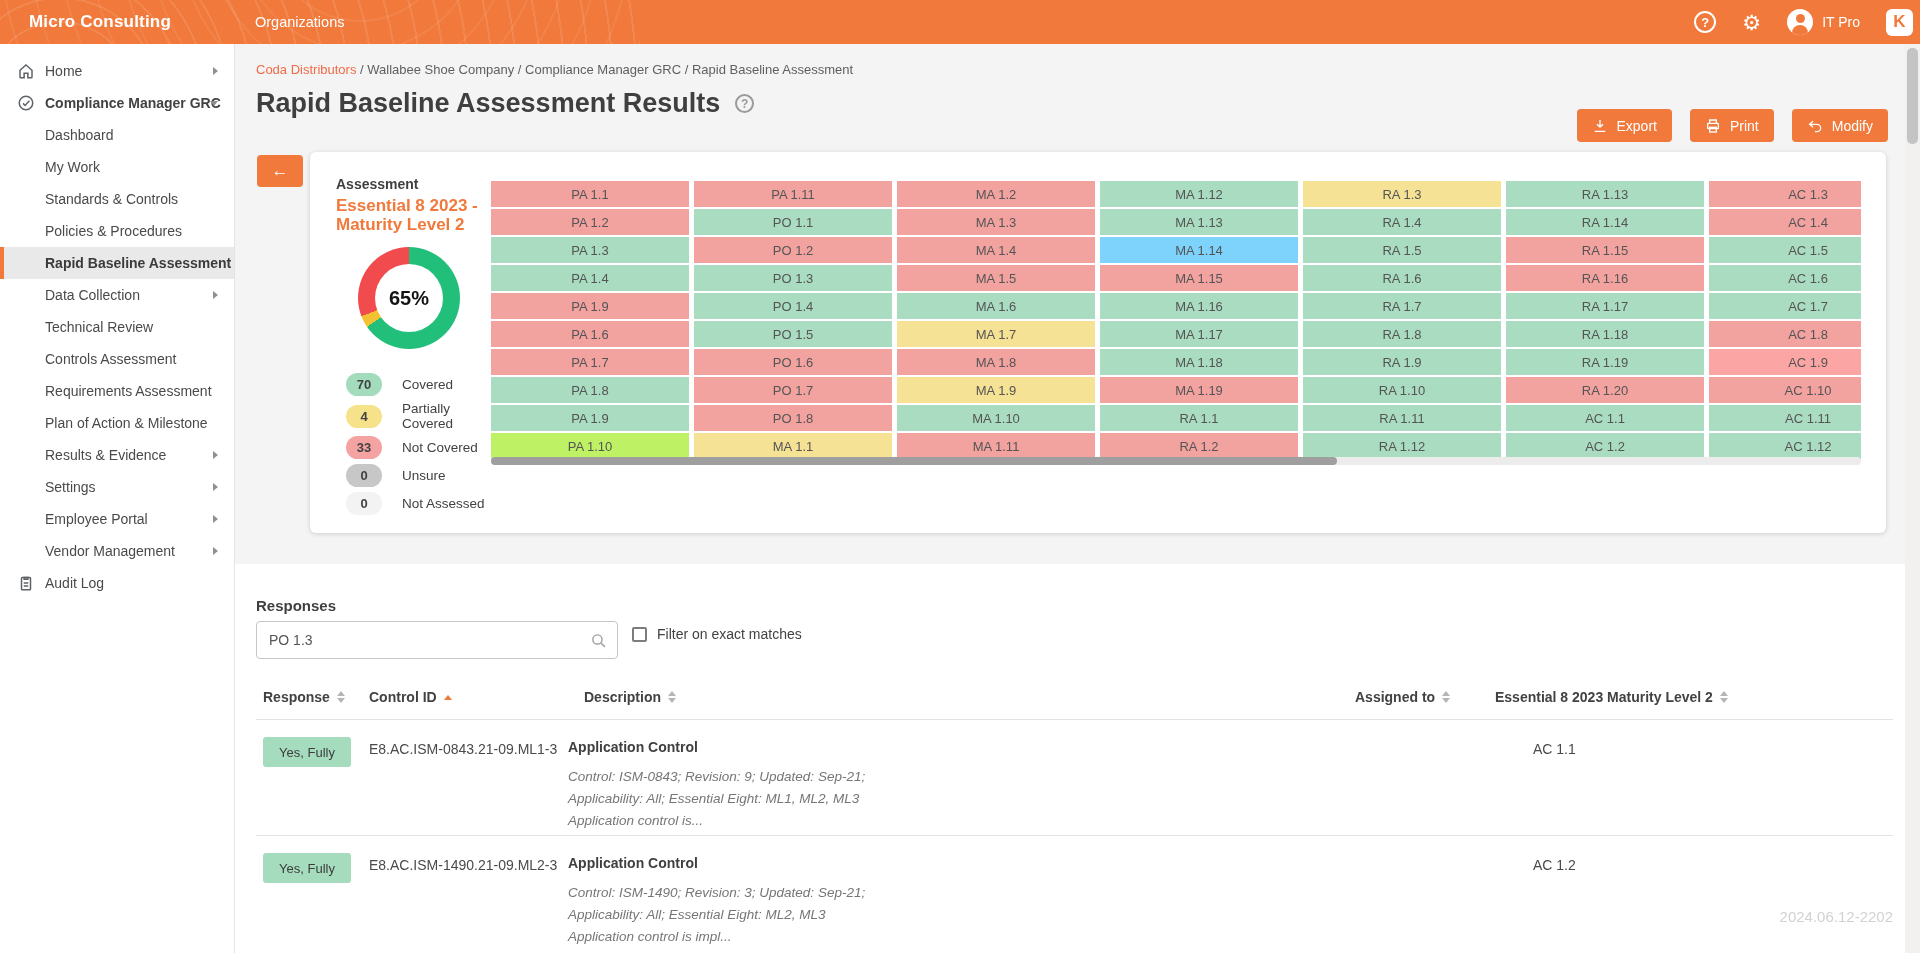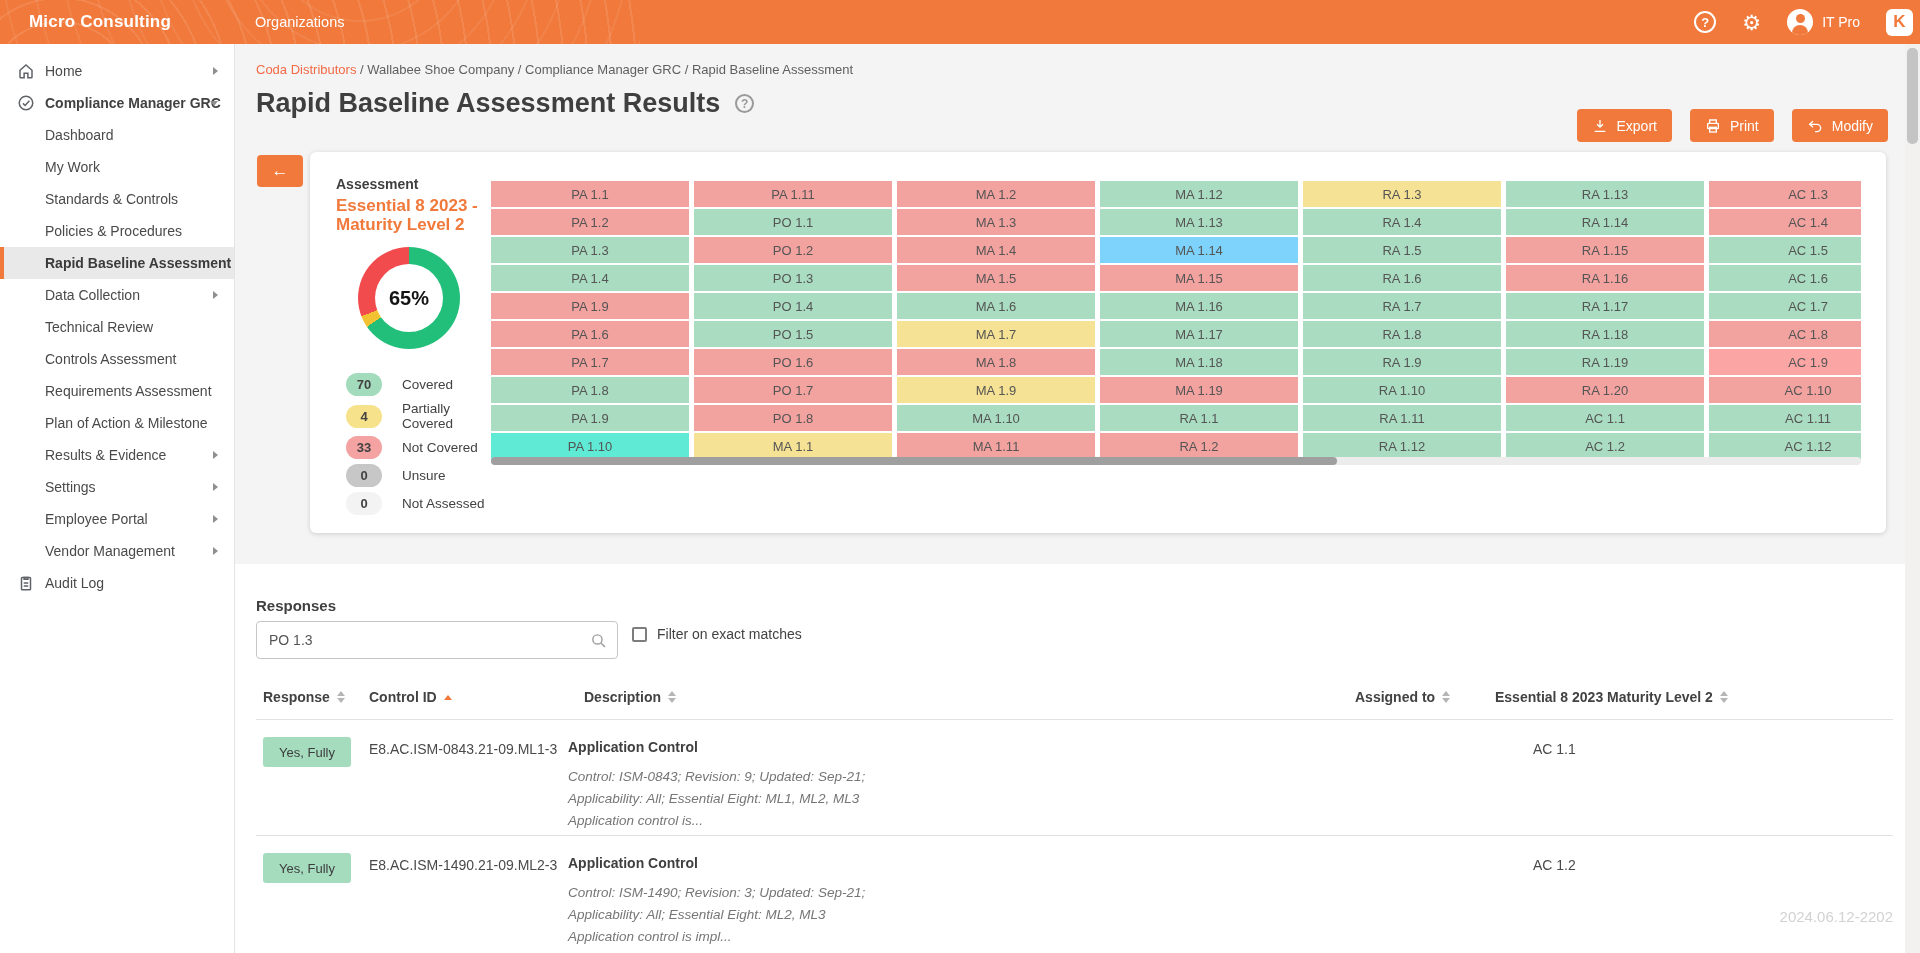--- a/index.html
+++ b/index.html
@@ -277,21 +277,21 @@
       <div class="matrix" id="matrix">
           <div class="cell" style="background: rgb(242, 163, 160);">PA 1.1</div>
           <div class="cell" style="background: rgb(242, 163, 160);">PA 1.2</div>
           <div class="cell" style="background: rgb(169, 220, 193);">PA 1.3</div>
           <div class="cell" style="background: rgb(169, 220, 193);">PA 1.4</div>
           <div class="cell" style="background: rgb(242, 163, 160);">PA 1.9</div>
           <div class="cell" style="background: rgb(242, 163, 160);">PA 1.6</div>
           <div class="cell" style="background: rgb(242, 163, 160);">PA 1.7</div>
           <div class="cell" style="background: rgb(169, 220, 193);">PA 1.8</div>
           <div class="cell" style="background: rgb(169, 220, 193);">PA 1.9</div>
-          <div class="cell" style="background: #5eead4;">PA 1.10</div>
+          <div class="cell" style="background: #bef264;">PA 1.10</div>
           <div class="cell" style="background: rgb(242, 163, 160);">PA 1.11</div>
           <div class="cell" style="background: rgb(169, 220, 193);">PO 1.1</div>
           <div class="cell" style="background: rgb(242, 163, 160);">PO 1.2</div>
           <div class="cell" style="background: rgb(169, 220, 193);">PO 1.3</div>
           <div class="cell" style="background: rgb(169, 220, 193);">PO 1.4</div>
           <div class="cell" style="background: rgb(169, 220, 193);">PO 1.5</div>
           <div class="cell" style="background: rgb(242, 163, 160);">PO 1.6</div>
           <div class="cell" style="background: rgb(242, 163, 160);">PO 1.7</div>
           <div class="cell" style="background: rgb(242, 163, 160);">PO 1.8</div>
           <div class="cell" style="background: rgb(246, 226, 148);">MA 1.1</div>

